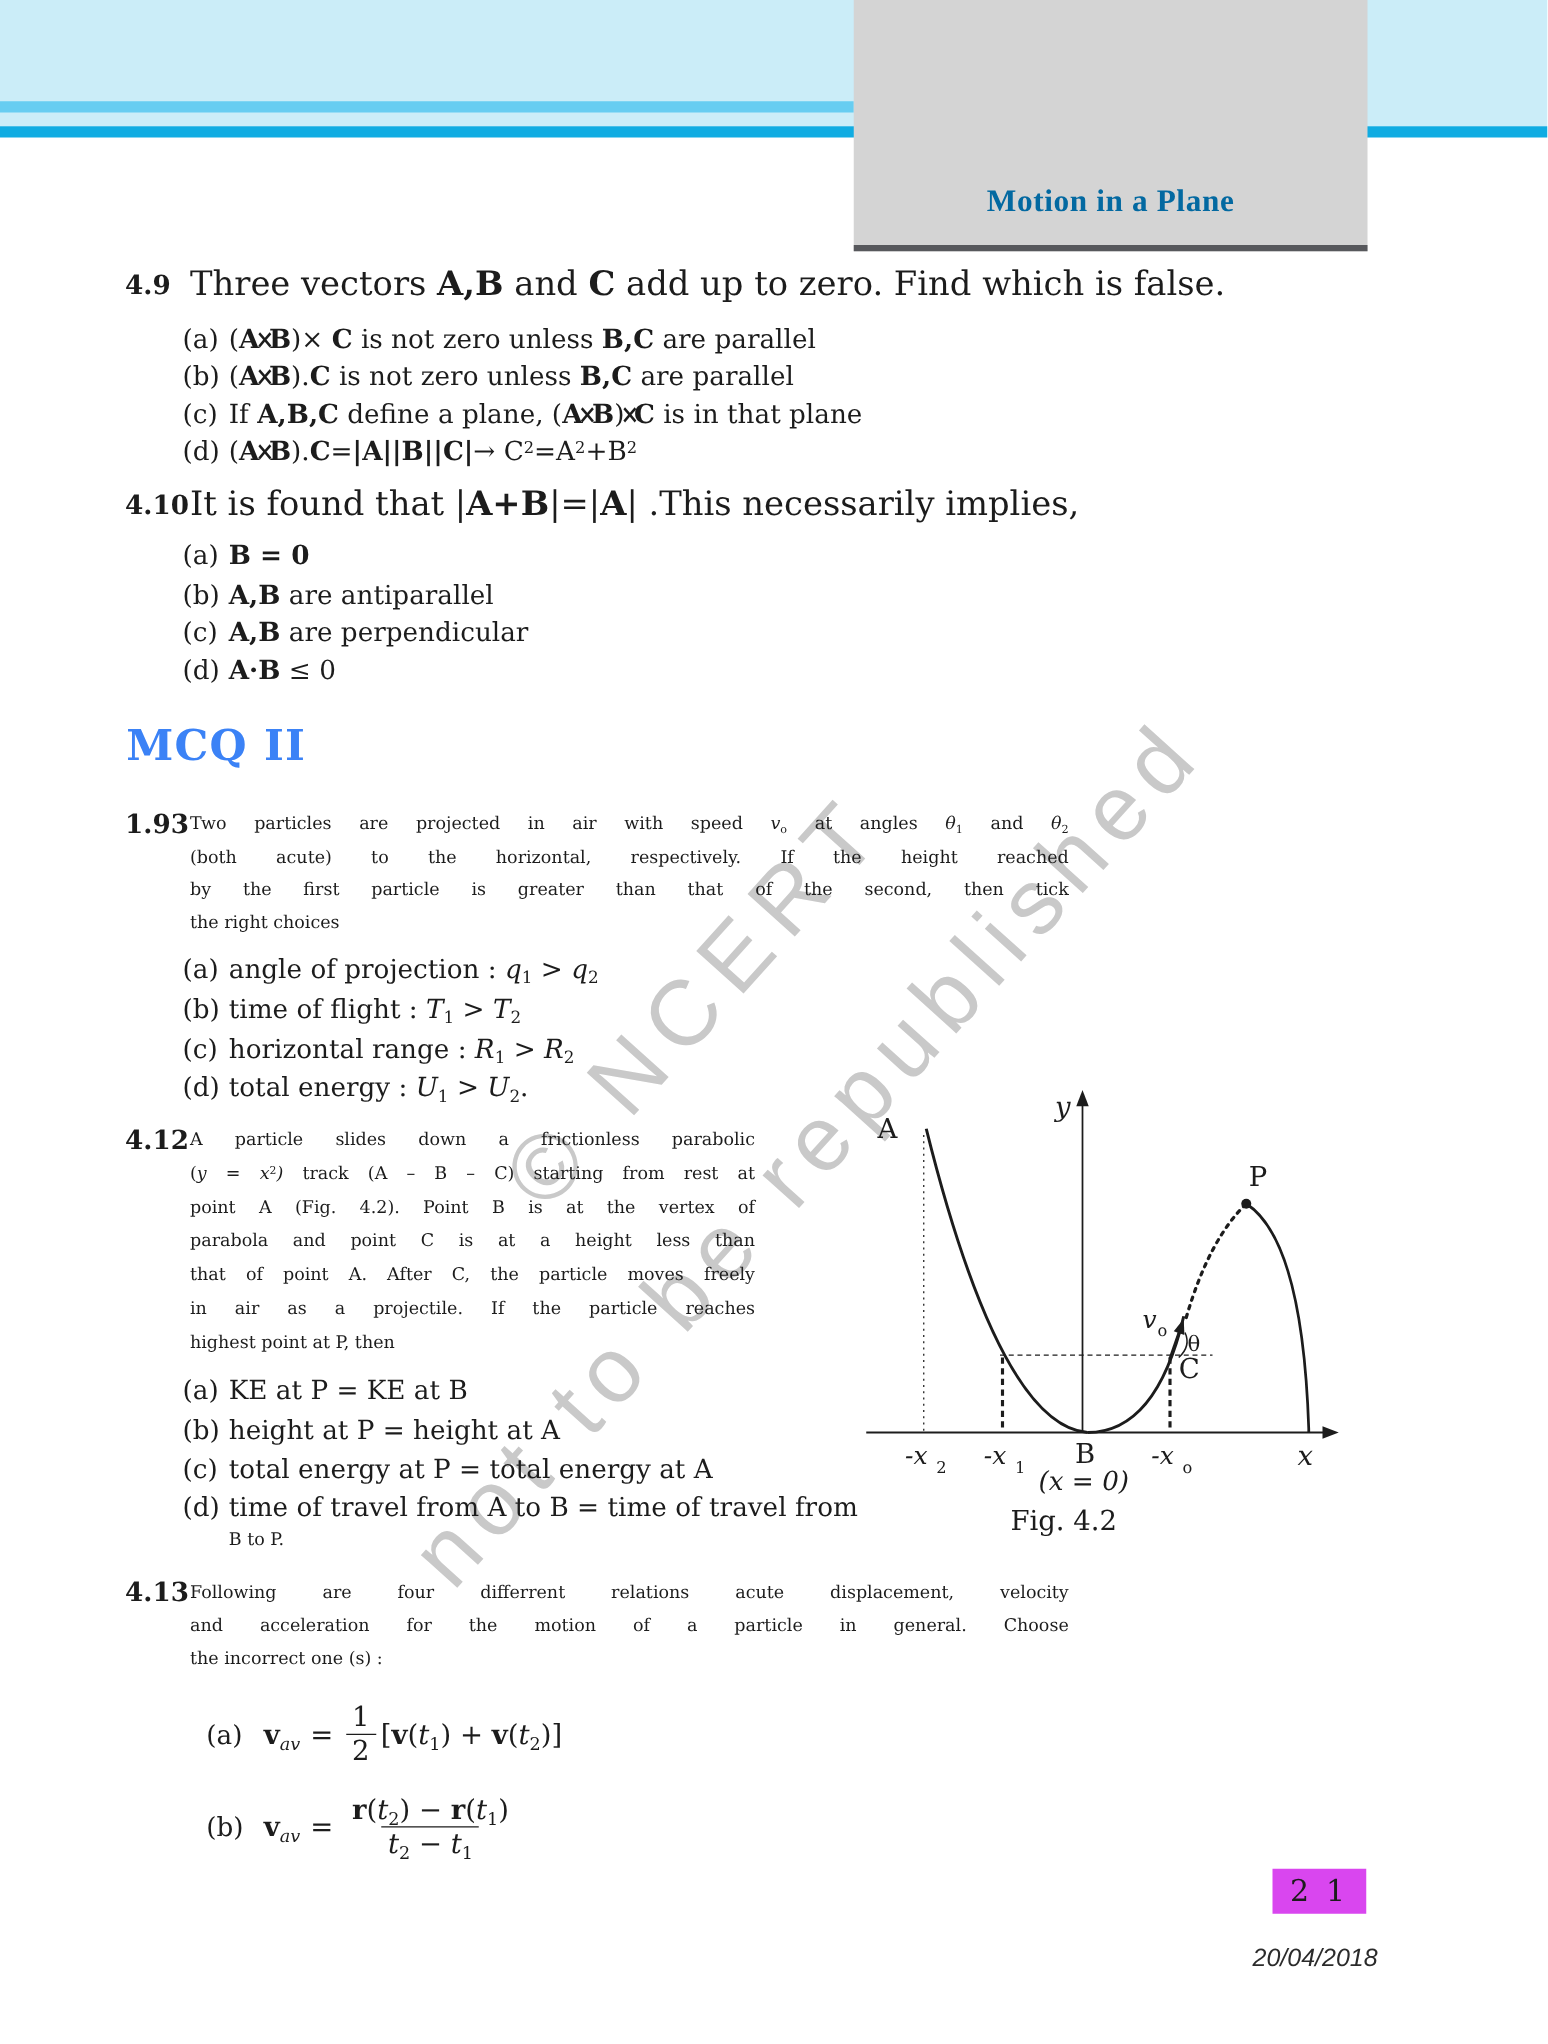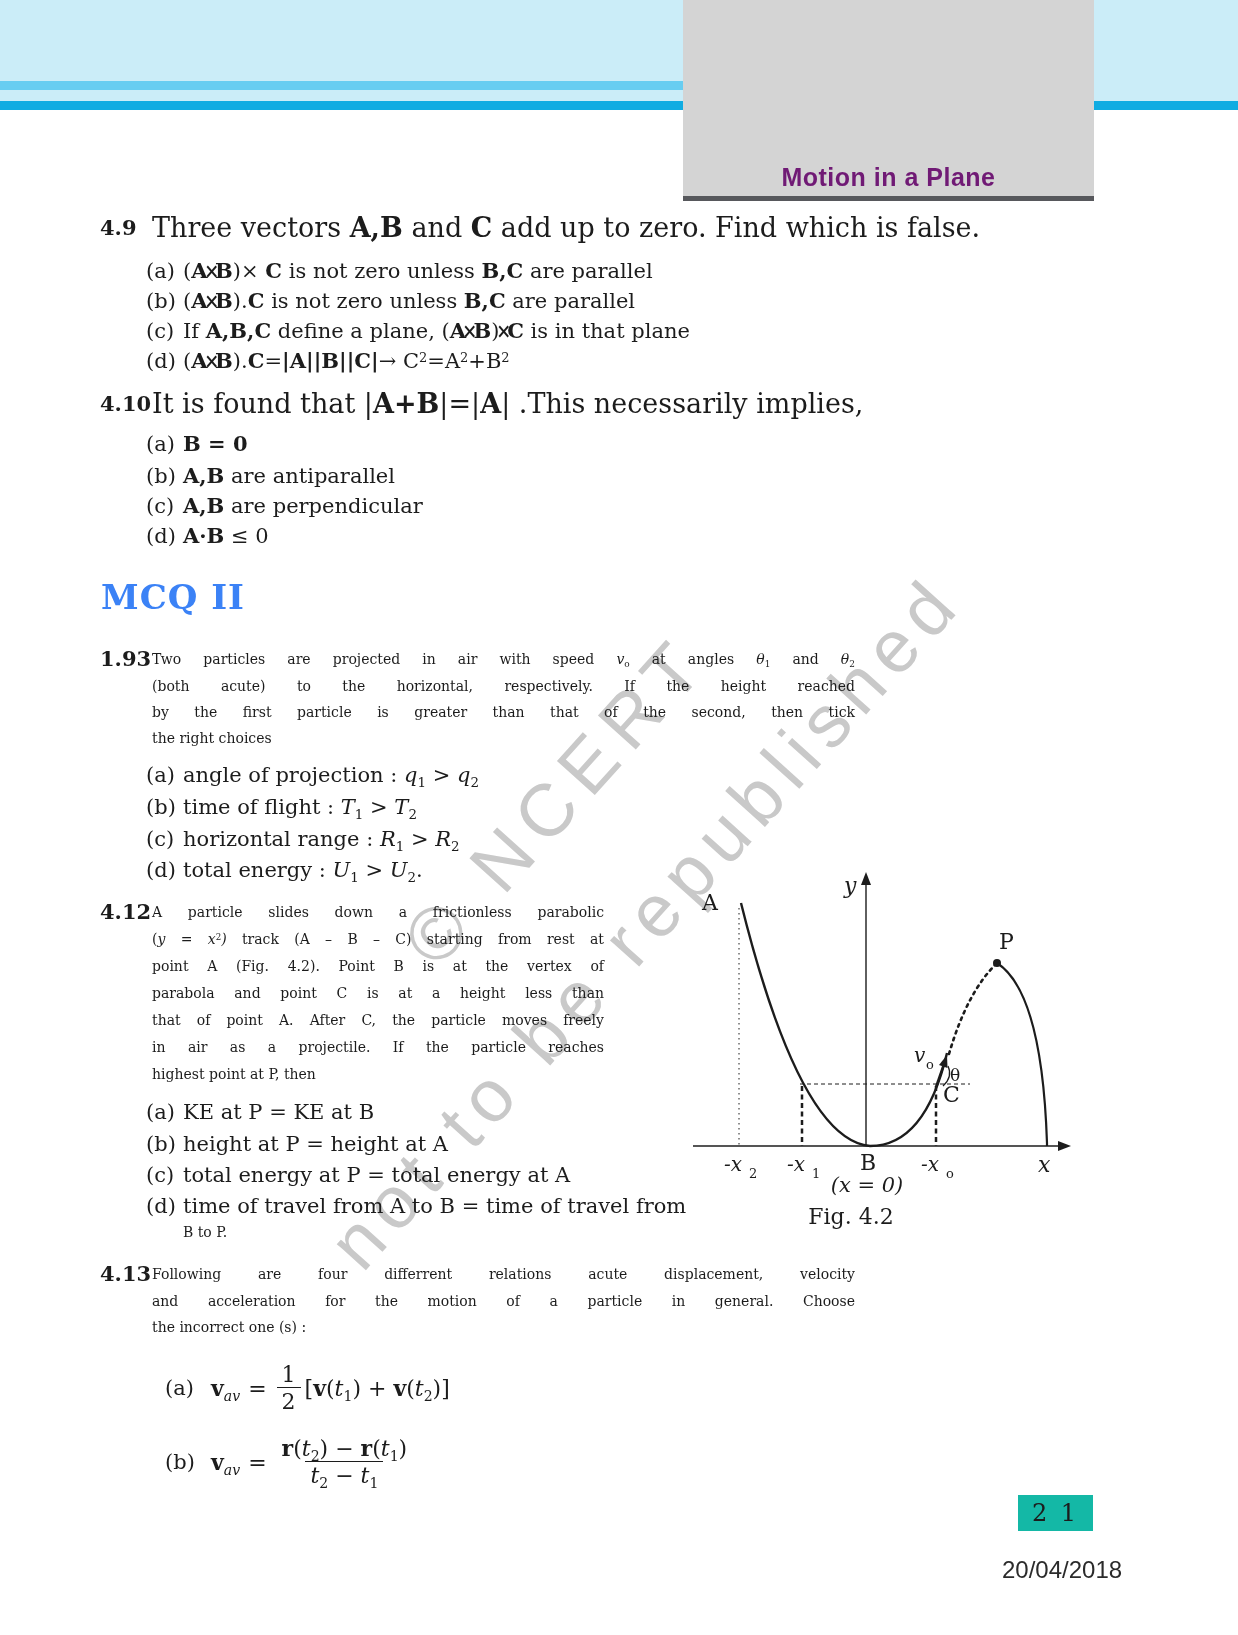--- a/index.html
+++ b/index.html
@@ -6,22 +6,22 @@
   body{width:1238px;height:1635px;position:relative;background:#ffffff;overflow:hidden;
        font-family:"DejaVu Serif", serif;color:#1c1c1c;}
   
   .band{position:absolute;left:0;}
   .band-light{top:0;width:1238px;height:101px;}
   .band-mid{top:81px;width:683px;height:9px;}
   .band-dark{top:101px;width:1238px;height:9px;}
   .chapterbox{position:absolute;left:683px;top:0;width:411px;height:196px;
               display:flex;align-items:flex-end;justify-content:center;
               border-bottom:5px solid #57585c;}
-  .chapterbox .title{font-family:Liberation Sans, sans-serif;font-weight:bold;
-              font-size:25px;color:#701a75;padding-bottom:4px;letter-spacing:0.5px;}
+  .chapterbox .title{font-family:Liberation Serif, serif;font-weight:bold;
+              font-size:25px;color:#0369a1;padding-bottom:20px;letter-spacing:0.5px;}
   
   .wm{position:absolute;white-space:nowrap;font-family:"Liberation Sans", sans-serif;
       color:#c9c9c9;transform:translate(-50%,-50%) rotate(-48deg);z-index:0;}
   .wm1{left:556px;top:800px;font-size:74px;letter-spacing:12px;}
   .wm2{left:645px;top:922px;font-size:74px;letter-spacing:10px;}
   .qnum{position:absolute;left:100px;font-weight:bold;font-size:21px;line-height:24px;}
   .qline{position:absolute;left:152px;font-size:27px;line-height:24px;white-space:nowrap;}
   .pline{position:absolute;left:152px;font-size:14px;line-height:24px;}
   .jl{text-align:justify;text-align-last:justify;}
   .opt{position:absolute;left:146px;font-size:21px;line-height:24px;white-space:nowrap;display:flex;}
@@ -41,21 +41,21 @@
   .frac .den{border-top:1.7px solid #1c1c1c;padding:1px 5px 0 5px;}
   .formula .rhs{margin-left:4px;text-align:center;}
   
   .figure{position:absolute;left:660px;top:840px;width:430px;height:400px;}
   .figure text{font-family:"DejaVu Serif", serif;fill:#1c1c1c;}
   
   .pagebox{position:absolute;left:1018px;top:1495px;width:75px;height:36px;
            display:flex;align-items:center;justify-content:center;
            font-size:24px;letter-spacing:3px;}
   .date{position:absolute;left:1002px;top:1556px;font-family:"Liberation Sans", sans-serif;
-        font-size:24px;color:#2b2b2b;}
+        font-size:20px;color:#2b2b2b;font-style:italic;}
 </style>
 </head>
 <body>
 
 <div class="band band-light" style="background:#cbedf8"></div>
 <div class="band band-mid" style="background:#67cdf1"></div>
 <div class="band band-dark" style="background:#10ace2"></div>
 <div class="chapterbox" style="background:#d4d4d4">
   <div class="title">Motion in a Plane</div>
 </div>
@@ -217,16 +217,16 @@
 <div class="formula" style="top:1436px">
   <span class="k">(b)</span>
   <span class="lhs"><b>v</b><sub><i>av</i></sub></span>
   <span class="eq">=</span>
   <span class="frac">
     <span class="num"><b>r</b>(<i>t</i><sub>2</sub>) − <b>r</b>(<i>t</i><sub>1</sub>)</span>
     <span class="den"><i>t</i><sub>2</sub> − <i>t</i><sub>1</sub></span>
   </span>
 </div>
 
-<div class="pagebox" style="background:#14b8a6">
+<div class="pagebox" style="background:#d946ef">
   <span>2 1</span>
 </div>
 <div class="date">20/04/2018</div>
 
 </body></html>

